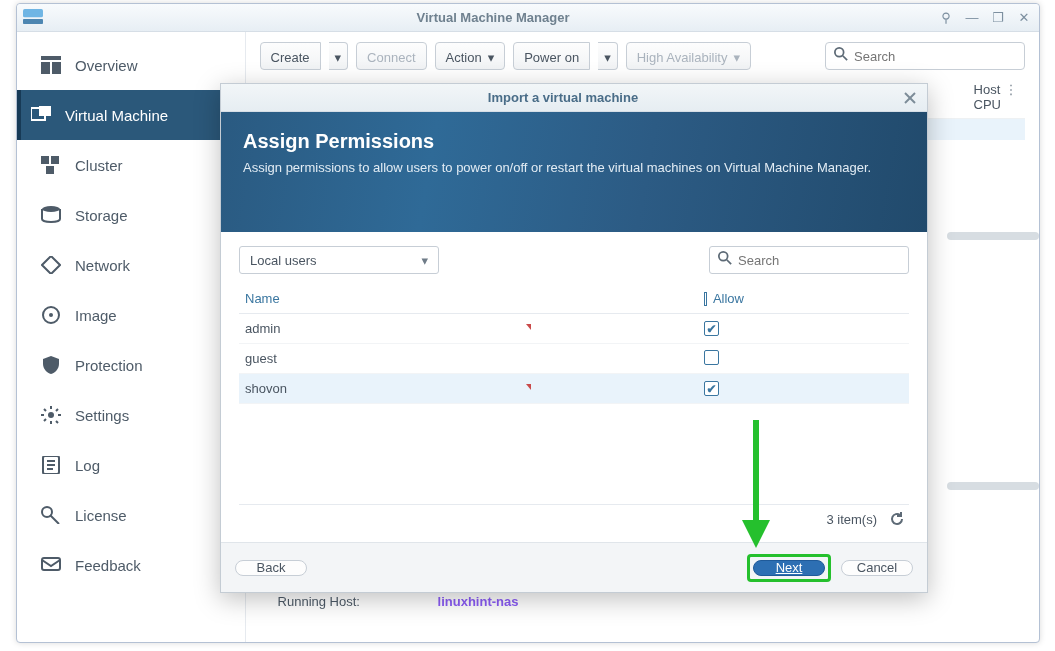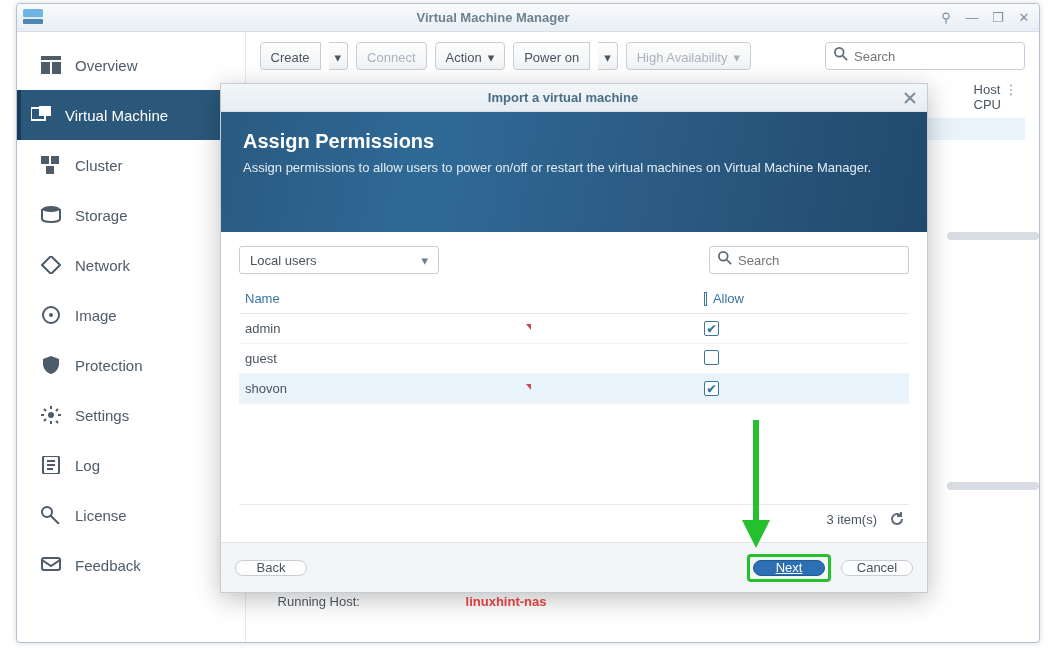--- a/index.html
+++ b/index.html
@@ -58,21 +58,21 @@
 
   .blue-strip { height: 21px; background:#e9f3fb;  }
 
   .bg-scroll { position:absolute; right:0; top:450px; width:92px; height:8px; background:#d7dde2; border-radius:4px;}
   .bg-scroll.two { top:200px; }
 
   
   .details { margin-top: 430px; font-size: 13px; color: #4e5b68; }
   .details .row { display:flex; padding:3px 18px;}
   .details .label { width:160px; color:#4e5b68; }
-  .details .value { font-weight:600; color:#ef4444;margin-left:28px; }
+  .details .value { font-weight:600; color:#8b5cf6; }
 
   
   .modal {
     position: absolute; left: 220px; top: 83px; width: 708px; height: 510px;
     background: #fff; border: 1px solid #c4ccd4; box-shadow: 0 6px 24px rgba(0,0,0,0.25);
   }
   .modal-titlebar {
     height: 28px; background: linear-gradient(#f2f6f8,#e6edf2);
     border-bottom:1px solid #d6dee6; display:flex;align-items:center; padding:0 6px;
   }

